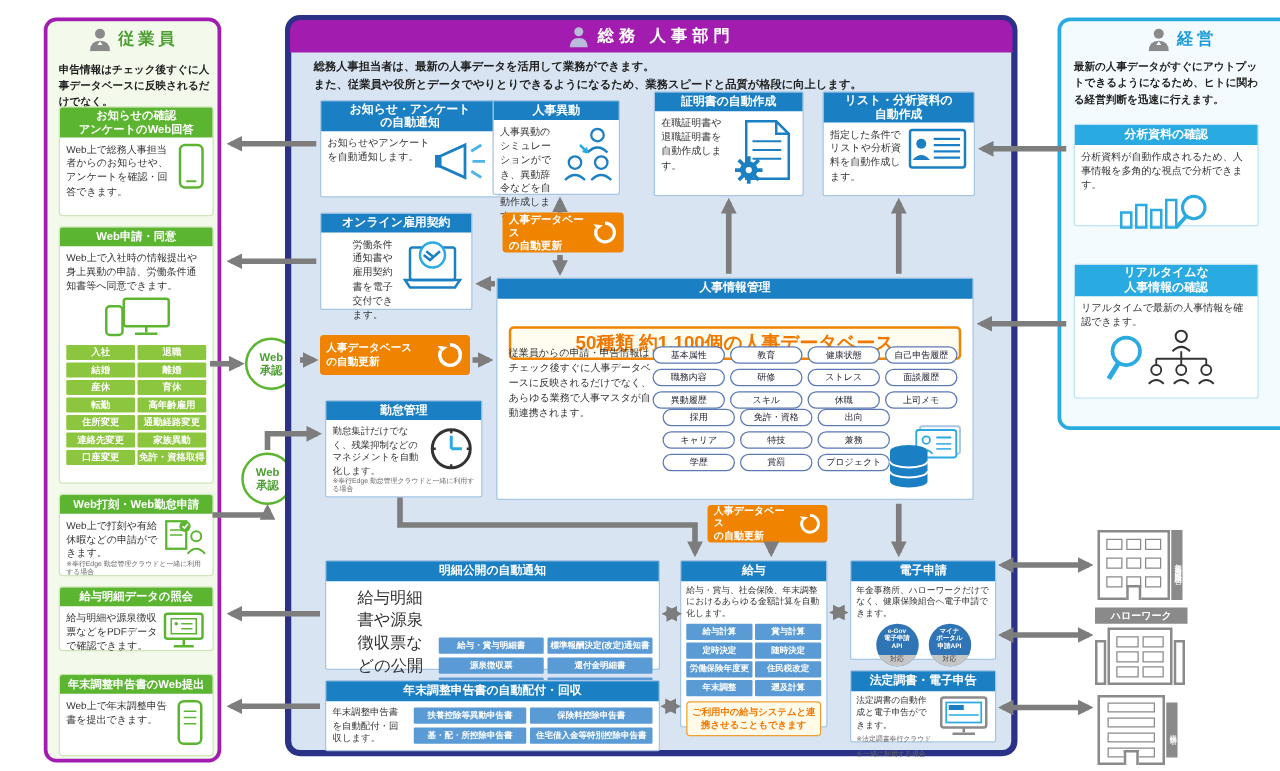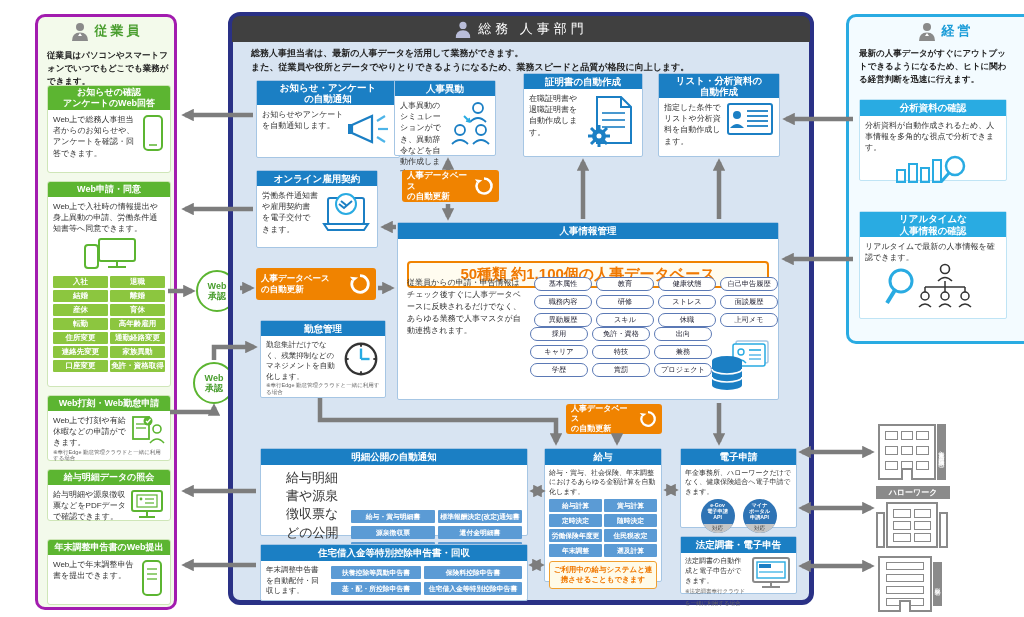--- a/index.html
+++ b/index.html
@@ -13,21 +13,21 @@
   .gbx{background:#fff;border:1px solid #cfe6b8;border-radius:3px;}
   .gbx .hd{background:#5cb531;color:#fff;font-weight:bold;font-size:9px;text-align:center;
            display:flex;align-items:center;justify-content:center;line-height:1.2;border-radius:2px 2px 0 0;}
   .bd{padding:4px 5px;font-size:8px;line-height:1.4;color:#333;}
   .tag-g{display:block;background:#8cc63f;color:#fff;font-weight:bold;font-size:7.5px;
          text-align:center;height:12px;line-height:12px;border-radius:1px;overflow:hidden;}
   .grid2{display:grid;grid-template-columns:1fr 1fr;gap:2px;}
   .note{font-size:5.5px;color:#666;line-height:1.2;}
   
   .cpanel{border:5px solid #2a3186;border-radius:12px;background:#d8e4f2;}
-  .chead{background:#404040;color:#fff;font-weight:normal;font-size:13px;letter-spacing:4px;
+  .chead{background:#a21caf;color:#fff;font-weight:bold;font-size:13px;letter-spacing:4px;
          display:flex;align-items:center;justify-content:center;gap:6px;}
   .bbx{background:#fff;border:1px solid #a6c6e4;border-radius:2px;}
   .bbx .hd{background:#1b7fc4;color:#fff;font-weight:bold;font-size:9.5px;text-align:center;
            display:flex;align-items:center;justify-content:center;line-height:1.2;}
   .obx{background:#f08300;color:#fff;font-weight:bold;font-size:8.5px;line-height:1.25;
        border-radius:3px;display:flex;align-items:center;gap:4px;padding:3px 5px;}
   .tag-b{display:block;background:#5b9bd5;color:#fff;font-weight:bold;font-size:6.8px;
          text-align:center;height:13px;line-height:13px;border-radius:1px;overflow:hidden;}
   .pill{display:block;background:#fff;border:1px solid #5b79b5;border-radius:7px;color:#223;
         font-size:7.2px;text-align:center;height:12px;line-height:12px;overflow:hidden;}
@@ -67,21 +67,21 @@
 
   <div class="abs epanel" style="left:35px;top:14px;width:142px;height:596px;">
     <div class="abs" style="left:0;top:4px;width:100%;display:flex;align-items:center;justify-content:center;gap:5px;">
       <svg width="20" height="20" viewBox="0 0 40 40">
           <circle cx="20" cy="12" r="8" fill="#8a8a8a"></circle>
           <path d="M4 40 Q4 23 20 23 Q36 23 36 40 Z" fill="#8a8a8a"></path>
           <path d="M20 24 l-4 6 h8 z" fill="#fff"></path>
         </svg>
       <span class="ptitle-g">従業員</span>
     </div>
-    <div class="abs intro" style="left:9px;top:32px;width:124px;font-size:8.5px;">従業員はパソコンやスマートフォンでいつでもどこでも業務ができます。</div>
+    <div class="abs intro" style="left:9px;top:32px;width:124px;font-size:8.5px;">申告情報はチェック後すぐに人事データベースに反映されるだけでなく。</div>
 
     <div class="abs gbx" style="left:9px;top:68px;width:124px;height:88px;">
       <div class="hd pre" style="height:24px;">お知らせの確認
 アンケートのWeb回答</div>
       <div class="bd" style="display:flex;gap:2px;">
         <span style="flex:1;">Web上で総務人事担当者からのお知らせや、アンケートを確認・回答できます。</span>
         <svg width="26" height="44" viewBox="0 0 26 44">
             <rect x="5" y="2" width="18" height="34" rx="4" fill="none" stroke="#5cb531" stroke-width="2"></rect>
             <line x1="10" y1="31" x2="18" y2="31" stroke="#5cb531" stroke-width="1.5"></line>
           </svg>
@@ -252,21 +252,21 @@
           <line x1="21" y1="14" x2="42" y2="14" stroke="#1b7fc4" stroke-width="1.8"></line>
           <line x1="21" y1="19" x2="42" y2="19" stroke="#1b7fc4" stroke-width="1.8"></line>
           <line x1="21" y1="24" x2="42" y2="24" stroke="#1b7fc4" stroke-width="1.8"></line>
         </svg>
     </div>
   </div>
 
   <div class="abs bbx" style="left:256px;top:170px;width:122px;height:78px;">
     <div class="hd" style="height:15px;">オンライン雇用契約</div>
     <div class="bd" style="display:flex;gap:2px;">
-      <span style="flex:1;">労働条件通知書や雇用契約書を電子交付できます。</span>
+      <span style="flex:1;margin-left:20px;">労働条件通知書や雇用契約書を電子交付できます。</span>
       <svg width="52" height="46" viewBox="0 0 52 46">
           <rect x="8" y="8" width="36" height="26" rx="2" fill="#fff" stroke="#1b7fc4" stroke-width="2"></rect>
           <path d="M4 34 H48 L44 40 H8 Z" fill="none" stroke="#1b7fc4" stroke-width="2"></path>
           <circle cx="26" cy="14" r="10" fill="#fff" stroke="#29abe2" stroke-width="2"></circle>
           <path d="M19 14 l5 4 8 -7 M21 11 l5 4" stroke="#1b7fc4" stroke-width="2" fill="none"></path>
         </svg>
     </div>
   </div>
 
   <div class="abs obx pre" style="left:402px;top:170px;width:97px;height:32px;">
@@ -275,21 +275,21 @@
     <svg width="20" height="20" viewBox="0 0 24 24">
         <path d="M12 3 a9 9 0 1 1 -8 5" fill="none" stroke="#fff" stroke-width="3"></path>
         <path d="M1 4 l4 5 5 -4 z" fill="#fff"></path>
       </svg>
   </div>
 
   <div class="abs bbx" style="left:397px;top:222px;width:382px;height:178px;">
     <div class="hd" style="height:16px;">人事情報管理</div>
     <div class="abs banner" style="left:9px;top:20px;width:362px;height:27px;">50種類 約1,100個の人事データベース</div>
     <div class="abs" style="left:9px;top:54px;width:118px;font-size:8px;line-height:1.5;color:#333;">従業員からの申請・申告情報はチェック後すぐに人事データベースに反映されるだけでなく、あらゆる業務で人事マスタが自動連携されます。</div>
-    <div class="abs" style="left:136px;top:54px;width:244px;display:grid;grid-template-columns:repeat(4,1fr);gap:4px 4px;">
+    <div class="abs" style="left:124px;top:54px;width:244px;display:grid;grid-template-columns:repeat(4,1fr);gap:4px 4px;">
         <span class="pill">基本属性</span>
         <span class="pill">教育</span>
         <span class="pill">健康状態</span>
         <span class="pill">自己申告履歴</span>
         <span class="pill">職務内容</span>
         <span class="pill">研修</span>
         <span class="pill">ストレス</span>
         <span class="pill">面談履歴</span>
         <span class="pill">異動履歴</span>
         <span class="pill">スキル</span>
@@ -367,21 +367,21 @@
           <span class="tag-b">標準報酬決定(改定)通知書</span>
           <span class="tag-b">源泉徴収票</span>
           <span class="tag-b">還付金明細書</span>
           <span class="tag-b">保険料改定通知書</span>
           <span class="tag-b">年次有給休暇更新通知書</span>
         </span>
     </div>
   </div>
 
   <div class="abs bbx" style="left:260px;top:544px;width:268px;height:57px;">
-    <div class="hd" style="height:16px;">住宅借入金等特別控除申告書・回収</div>
+    <div class="hd" style="height:16px;">年末調整申告書の自動配付・回収</div>
     <div class="bd" style="display:flex;gap:5px;align-items:center;">
       <span style="width:60px;font-size:7.5px;">年末調整申告書を自動配付・回収します。</span>
       <span style="flex:1;display:grid;grid-template-columns:90px 1fr;gap:3px;">
           <span class="tag-b">扶養控除等異動申告書</span>
           <span class="tag-b">保険料控除申告書</span>
           <span class="tag-b">基・配・所控除申告書</span>
           <span class="tag-b">住宅借入金等特別控除申告書</span>
         </span>
     </div>
   </div>

